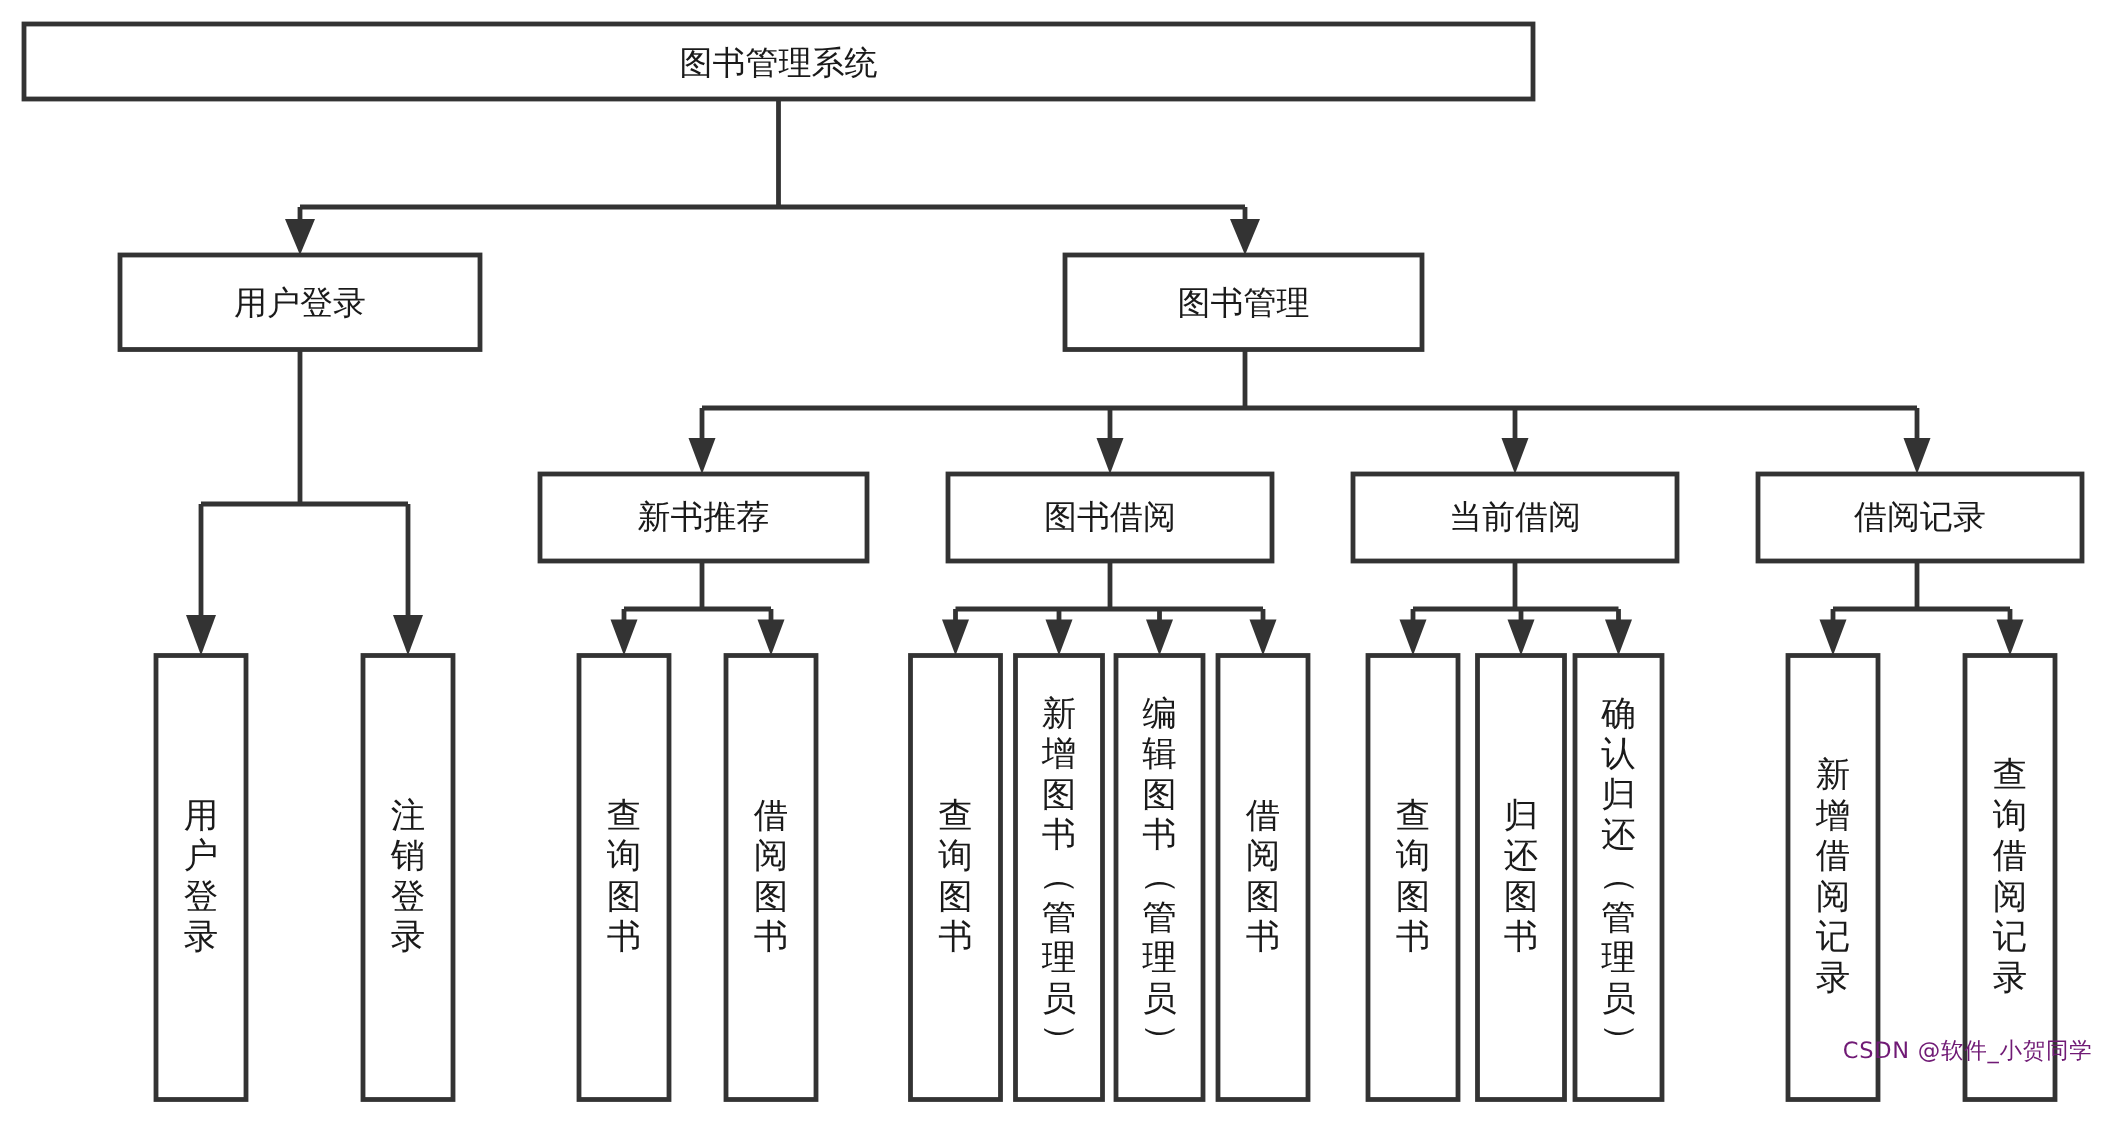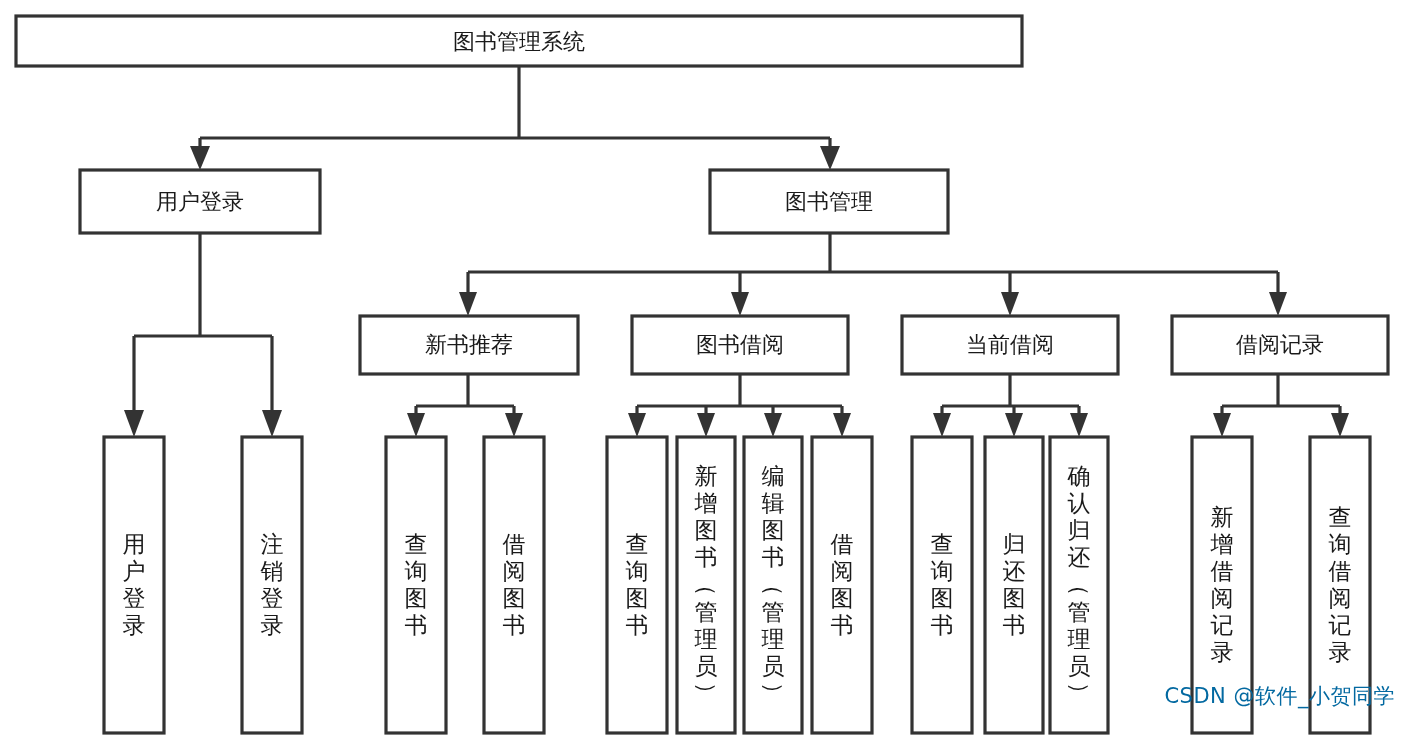--- a/index.html
+++ b/index.html
@@ -47,22 +47,22 @@
     font-size: 22px;
     fill: #1a1a1a;
     text-anchor: middle;
     dominant-baseline: middle;
   }
   .watermark {
     position: absolute;
     right: 10px;
     bottom: 6px;
     font-family: "DejaVu Sans", "Liberation Sans", sans-serif;
-    font-size: 21px;
-    color: #0369a1;
+    font-size: 15px;
+    color: #701a75;
     letter-spacing: 0.5px;
     white-space: nowrap;
     user-select: none;
   }
 </style>
 </head>
 <body>
 
 <div id="diagram-root">
 

